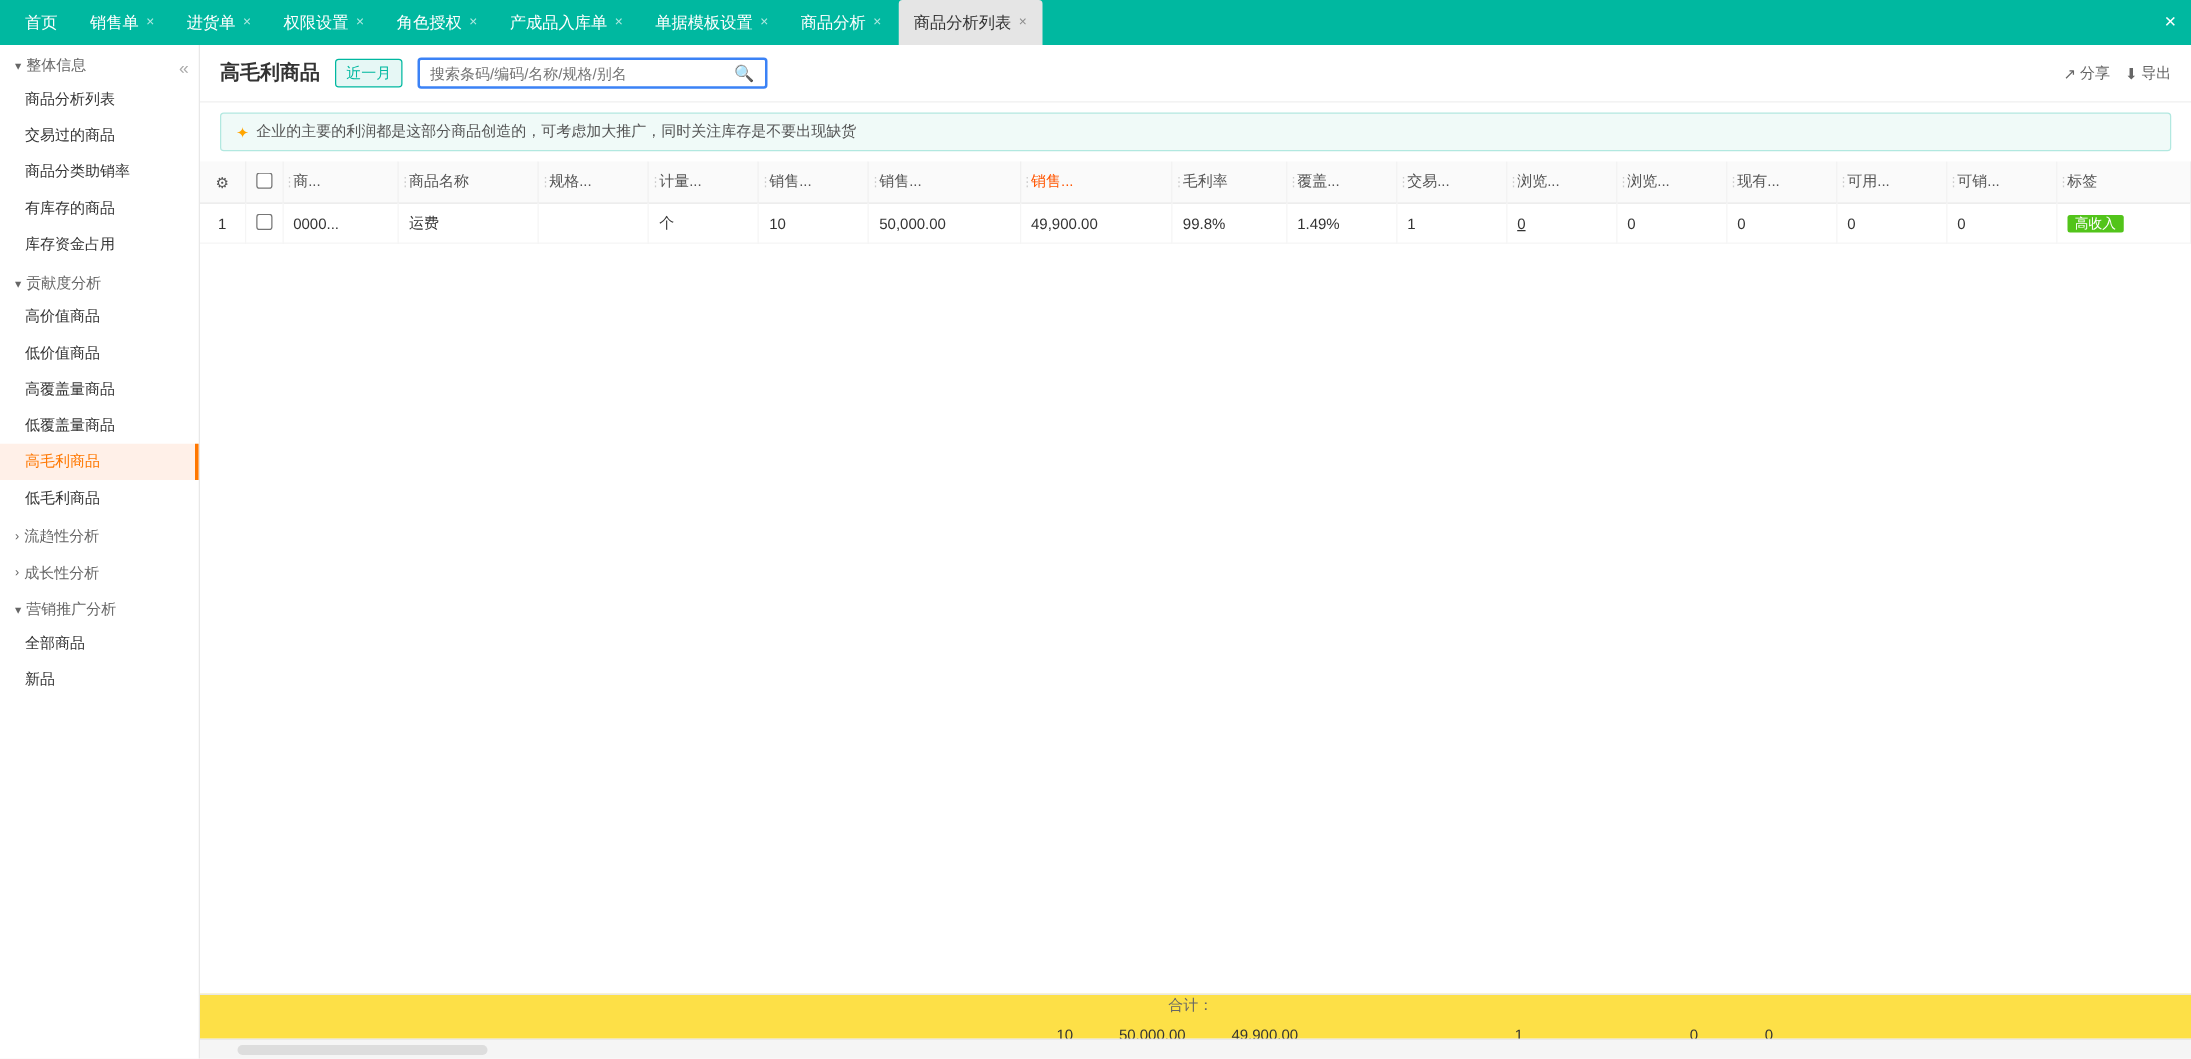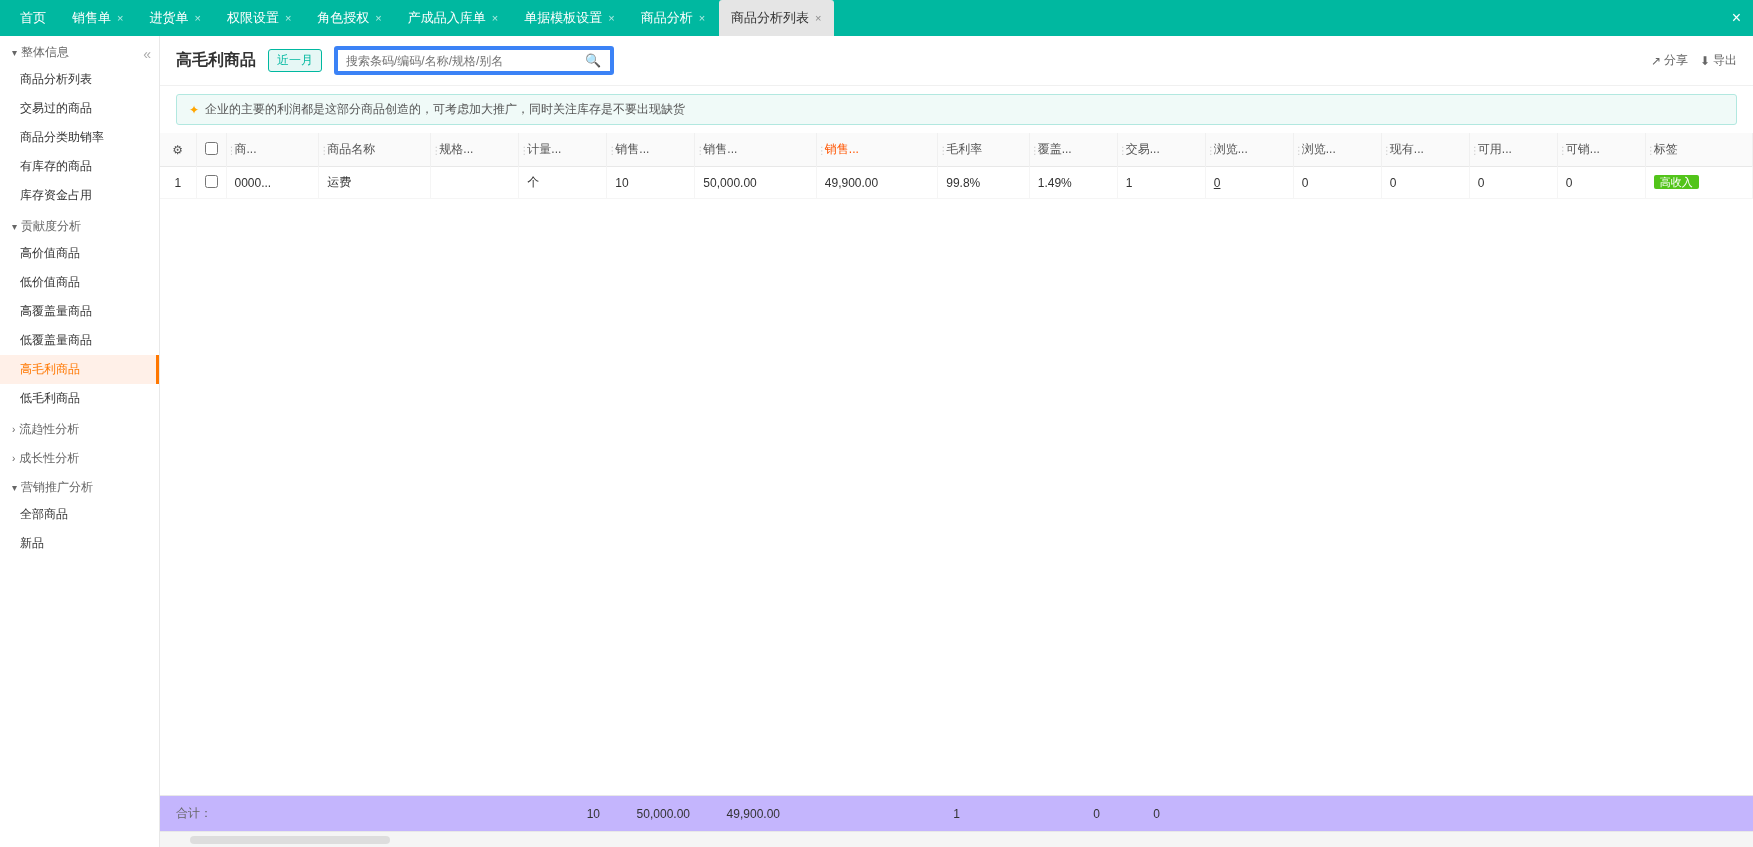--- a/index.html
+++ b/index.html
@@ -116,21 +116,21 @@
       border: 1px solid #00b8a0;
       color: #00b8a0;
       padding: 2px 8px;
       border-radius: 3px;
       font-size: 12px;
       cursor: pointer;
     }
     .search-box {
       display: flex;
       align-items: center;
-      border: 4px solid #3b82f6;
+      border: 2px solid #3b82f6;
       border-radius: 3px;
       padding: 3px 8px;
       gap: 19px;
       flex: 1;
       max-width: 280px;
     }
     .search-box input {
       border: none;
       outline: none;
       font-size: 12px;
@@ -224,28 +224,29 @@
       cursor: pointer;
     }
 
     
     .footer-bar {
       position: absolute;
       bottom: 16px;
       left: 160px;
       right: 0;
       height: 36px;
-      background: #c4b5fd;
+      background: #fde047;
       border-top: 1px solid #e8e8e8;
       display: flex;
       align-items: center;
       padding: 0 16px;
       font-size: 12px;
       color: #333;
       gap: 8px;
+      flex-direction: column;
     }
     .footer-label { color: #666; margin-right: 8px; }
     .footer-values {
       display: flex;
       gap: 0;
       flex: 1;
     }
     .footer-cell {
       padding: 0 8px;
       min-width: 80px;

